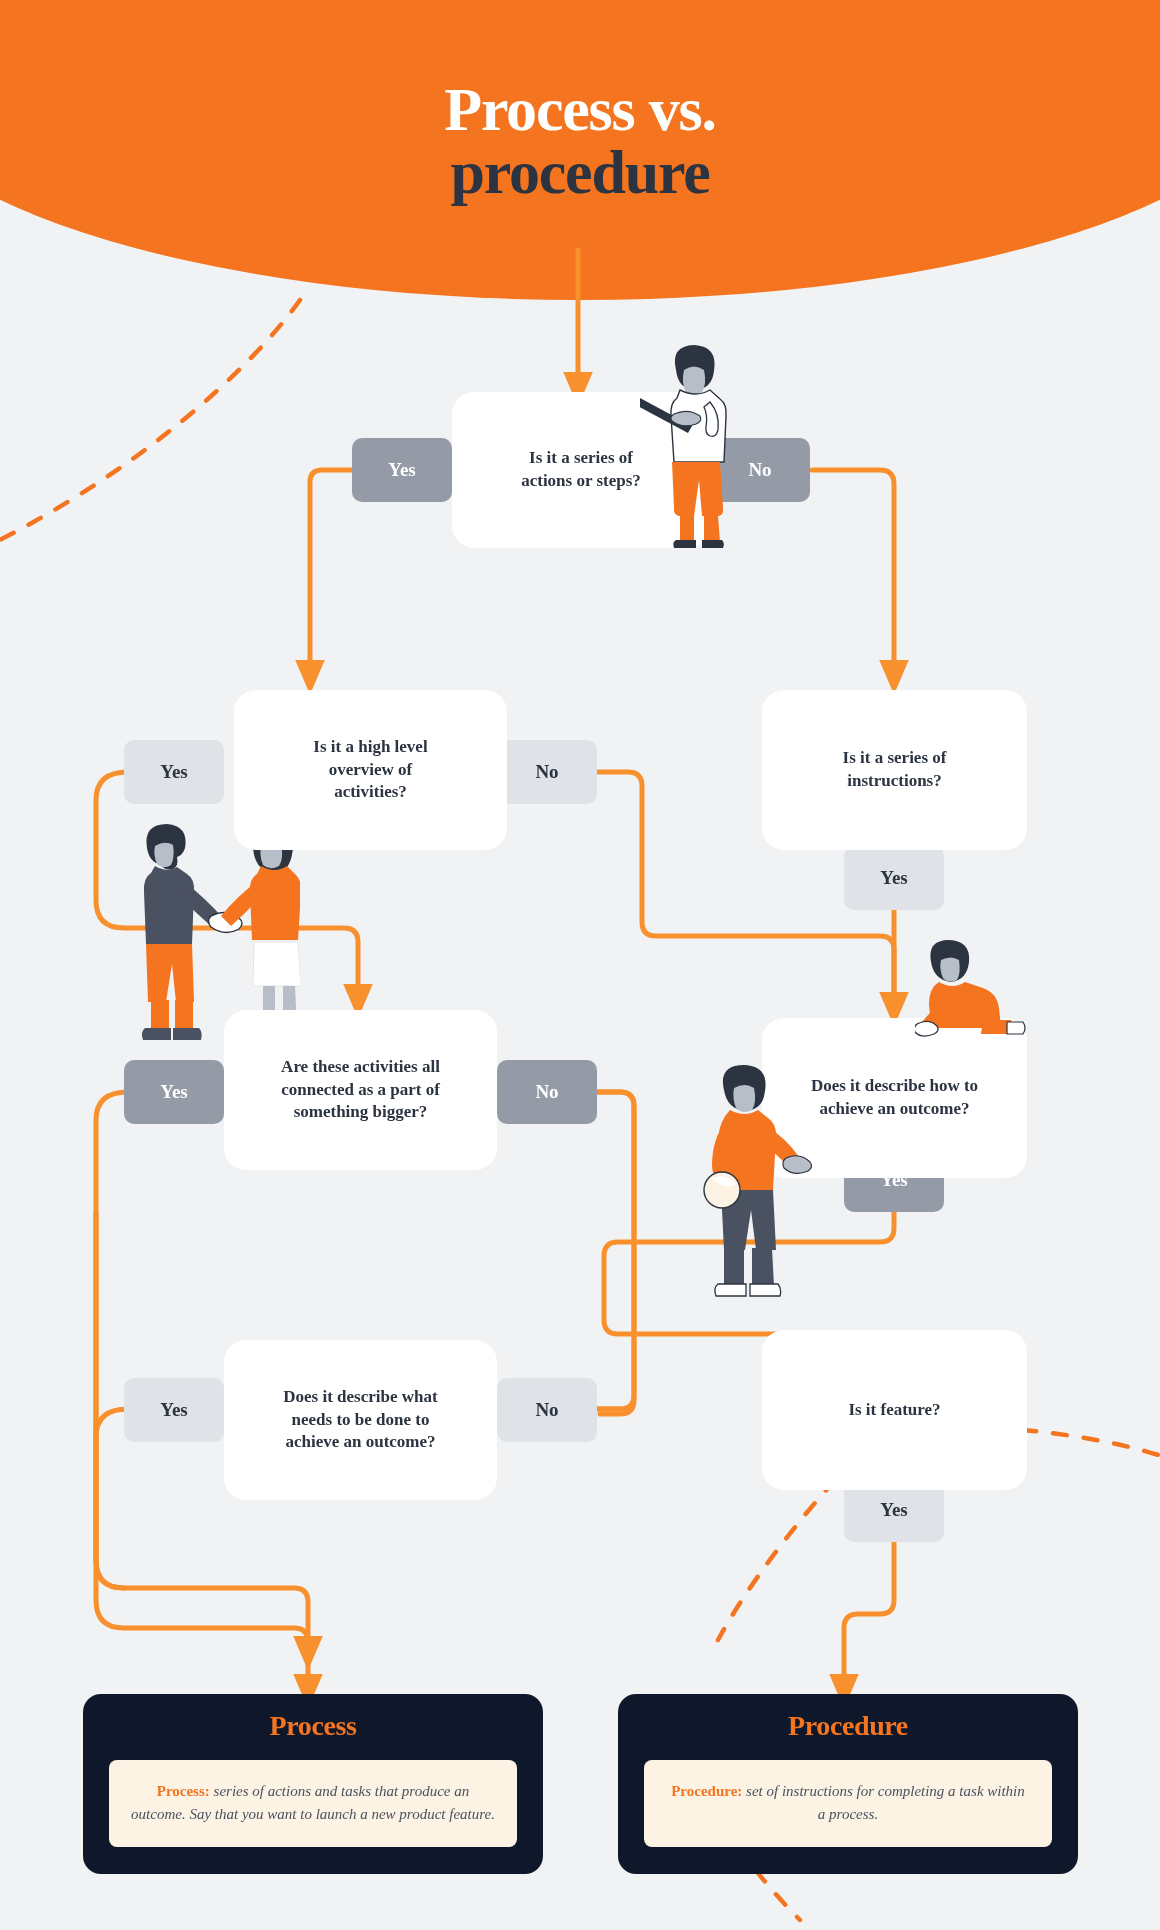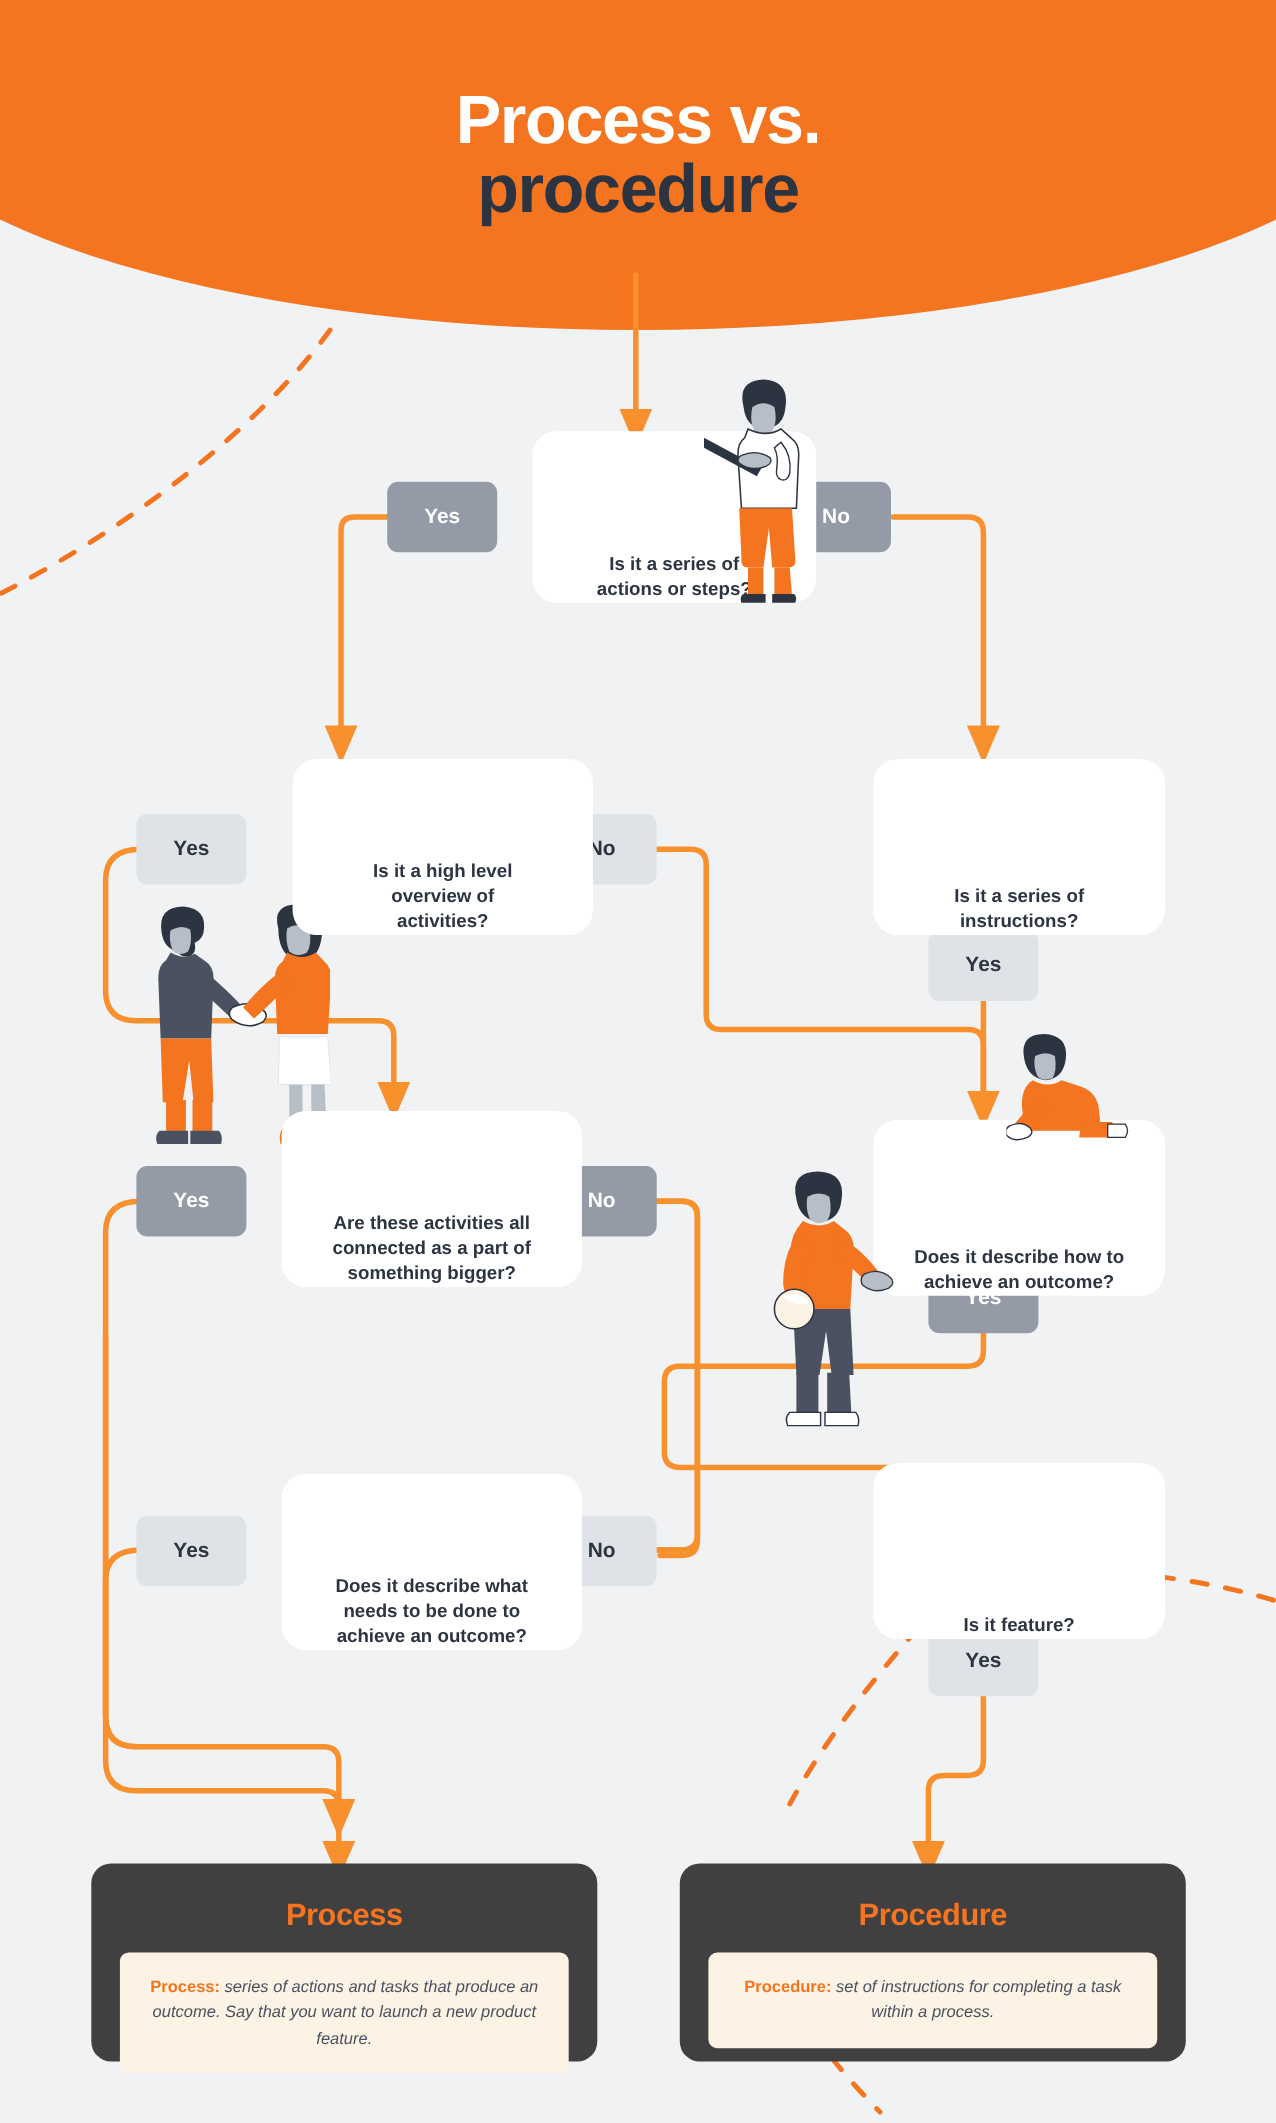--- a/index.html
+++ b/index.html
@@ -9,20 +9,21 @@
     background: #f1f2f4;
     font-family: "Liberation Sans", sans-serif;
     overflow: hidden;
   }
   #stage {
     position: relative;
     width: 1160px;
     height: 1930px;
     background: #f1f2f4;
     overflow: hidden;
+    font-family: Liberation Serif, serif;
   }
 
   
   .header-blob {
     position: absolute;
     left: -120px;
     top: -460px;
     width: 1400px;
     height: 760px;
     background: #f4741f;
@@ -60,25 +61,24 @@
     z-index: 2;
     pointer-events: none;
   }
 
   
   .qbox {
     position: absolute;
     background: #ffffff;
     border-radius: 22px;
     display: flex;
-    align-items: flex-end;
+    align-items: center;
     justify-content: center;
     text-align: center;
     z-index: 5;
-    margin-left: 32px;
   }
   .qbox .qtext {
     font-size: 17px;
     font-weight: 700;
     color: #2b3440;
     line-height: 1.35;
     padding: 0 22px;
   }
 
   .tag {
@@ -90,24 +90,24 @@
     font-size: 19px;
     font-weight: 700;
     z-index: 3;
   }
   .tag.dark  { background: #959aa7; color: #ffffff; }
   .tag.light { background: #dfe2e7; color: #2b3440; }
 
   
   .result {
     position: absolute;
-    background: #404040;
+    background: #0f172a;
     border-radius: 18px;
     z-index: 5;
-    padding: 31px 26px 26px;
+    padding: 16px 26px 26px;
     text-align: center;
   }
   .result h2 {
     font-size: 28px;
     font-weight: 700;
     color: #f4741f;
     margin-bottom: 18px;
     letter-spacing: -0.4px;
   }
   .result .note {

